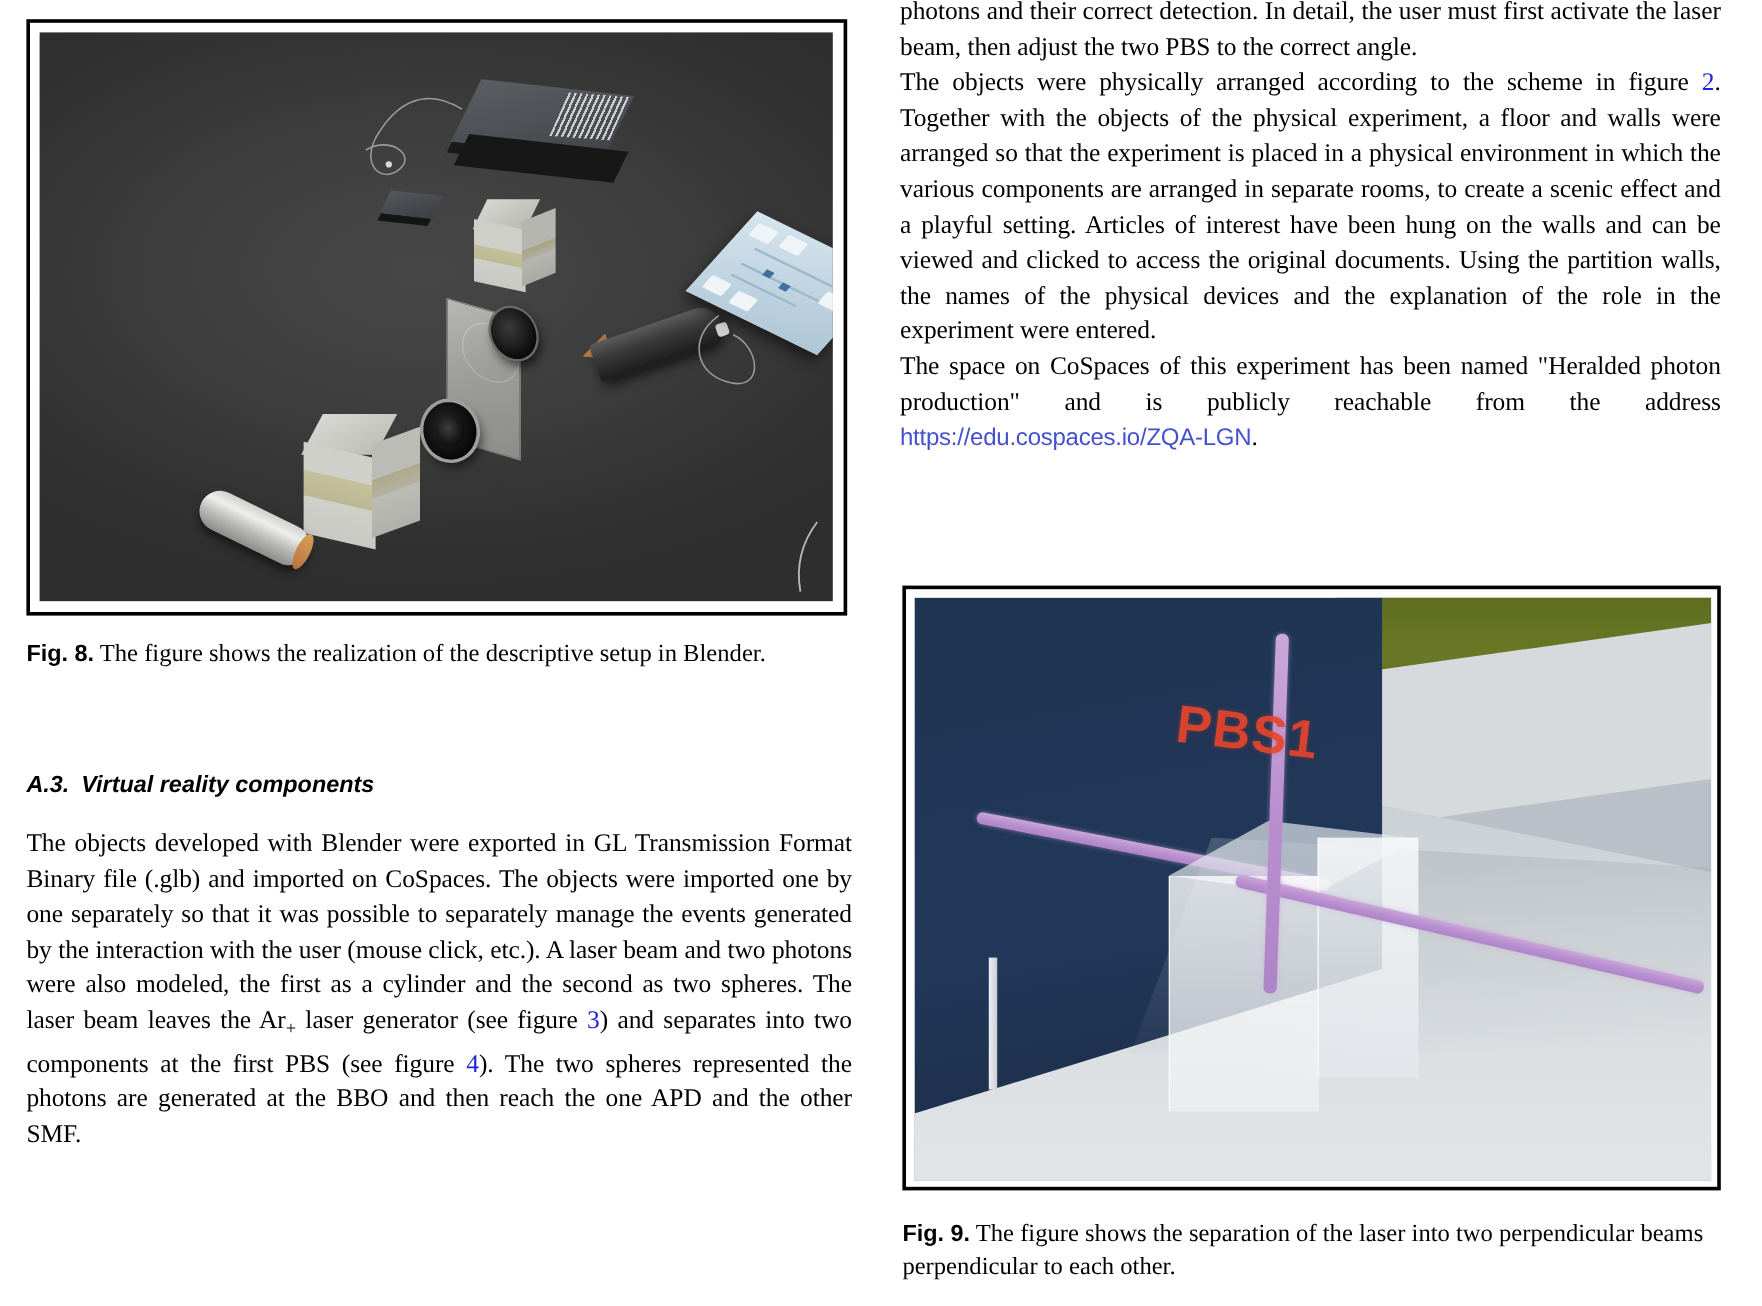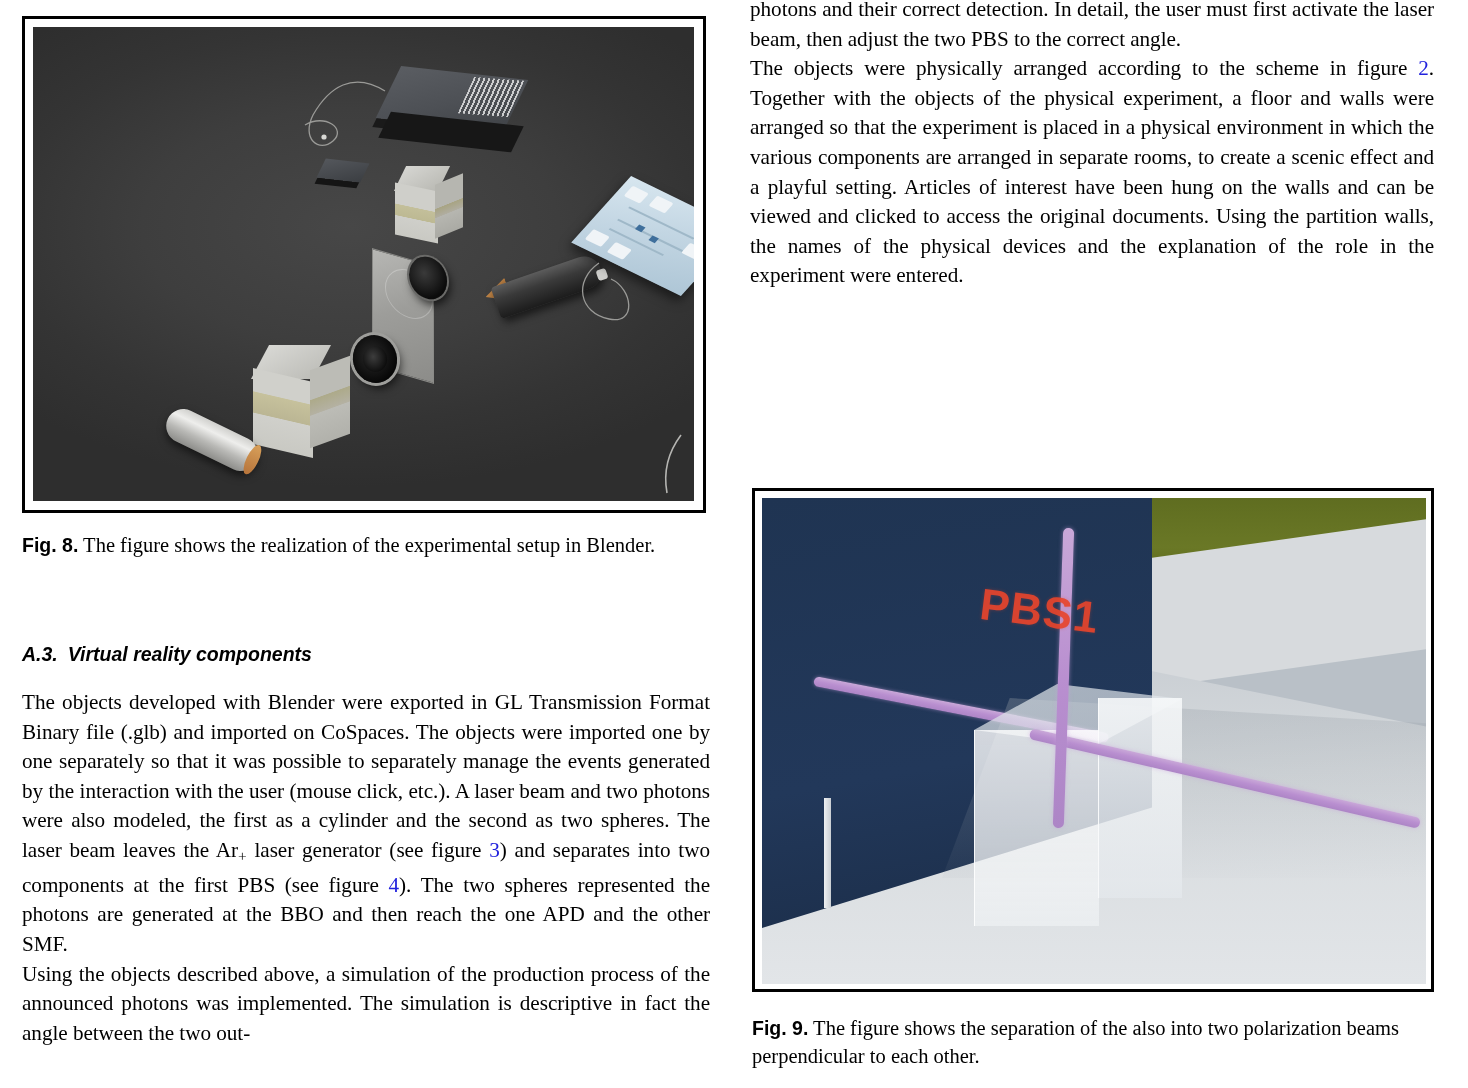--- a/index.html
+++ b/index.html
@@ -374,38 +374,38 @@
       <circle cx="291" cy="110" r="2.6" fill="#d8d8d5"></circle>
       <path d="M566 236 C 540 254, 546 286, 576 292 C 604 298, 600 262, 578 252" fill="none" stroke="#9a9a97" stroke-width="1.3"></path>
       <path d="M648 408 C 636 424, 630 444, 634 466" fill="none" stroke="#b5b5b2" stroke-width="1.6"></path>
     </svg>
 
   </div>
 </div>
 
 <div class="caption" id="cap2">
   <b>Fig. 8.</b>
-  <span>The figure shows the realization of the experimental setup in Blender.</span>
+  <span>The figure shows the realization of the descriptive setup in Blender.</span>
 </div>
 
 <div class="sec-head">
   <span class="num">A.3.</span><span>Virtual reality components</span>
 </div>
 
 <div id="left-text">
   <p class="body"><span>The objects developed with Blender were exported in GL Transmission Format Binary file (.glb) and imported on CoSpaces. The objects were imported one by one separately so that it was possible to separately manage the events generated by the interaction with the user (mouse click, etc.).  A laser beam and two photons were also modeled, the first as a cylinder and the second as two spheres. The laser beam leaves the Ar</span><sub class="plus">+</sub><span> laser generator (see figure </span><span class="figref">3</span><span>) and separates into two components at the first PBS (see figure </span><span class="figref">4</span><span>).  The two spheres represented the photons are generated at the BBO and then reach the one APD and the other SMF.</span></p>
 
-  <p class="body"> Using the objects described above, a simulation of the production process of the announced photons was implemented. The simulation is descriptive in fact the angle between the two out-</p>
 </div>
 
 <div id="right-text">
   <p class="body">photons and their correct detection. In detail, the user must first activate the laser beam, then adjust the two PBS to the correct angle.</p>
 
   <p class="body"><span>The objects were physically arranged according to the scheme in figure </span><span class="figref">2</span><span>.  Together with the objects of the physical experiment, a floor and walls were arranged so that the experiment is placed in a physical environment in which the various components are arranged in separate rooms, to create a scenic effect and a playful setting.  Articles of interest have been hung on the walls and can be viewed and clicked to access the original documents. Using the partition walls, the names of the physical devices and the explanation of the role in the experiment were entered.</span></p>
 
+  <p class="body last-line-natural"><span>The space on CoSpaces of this experiment has been named "Heralded photon production" and is publicly reachable from the address </span><span class="link">https://edu.cospaces.io/ZQA-LGN</span><span>.</span></p>
 </div>
 
 <div class="figframe" id="fig4-frame">
   <div class="inner" id="fig4-img">
     <div class="f4-grass"></div>
     <div class="f4-floorback"></div>
     <div class="f4-floor"></div>
     <div class="f4-wall"></div>
     <div class="f4-floorshade"></div>
     <div class="f4-postwhite"></div>
@@ -421,14 +421,14 @@
 
     <div class="f4-beam f4-beam-out-h"></div>
     <div class="f4-beam f4-beam-v"></div>
 
     <div class="f4-label">PBS1</div>
   </div>
 </div>
 
 <div class="caption" id="cap4">
   <b>Fig. 9.</b>
-  <span>The figure shows the separation of the also into two polarization beams perpendicular to each other.</span>
+  <span>The figure shows the separation of the laser into two perpendicular beams perpendicular to each other.</span>
 </div>
 
 </body></html>

